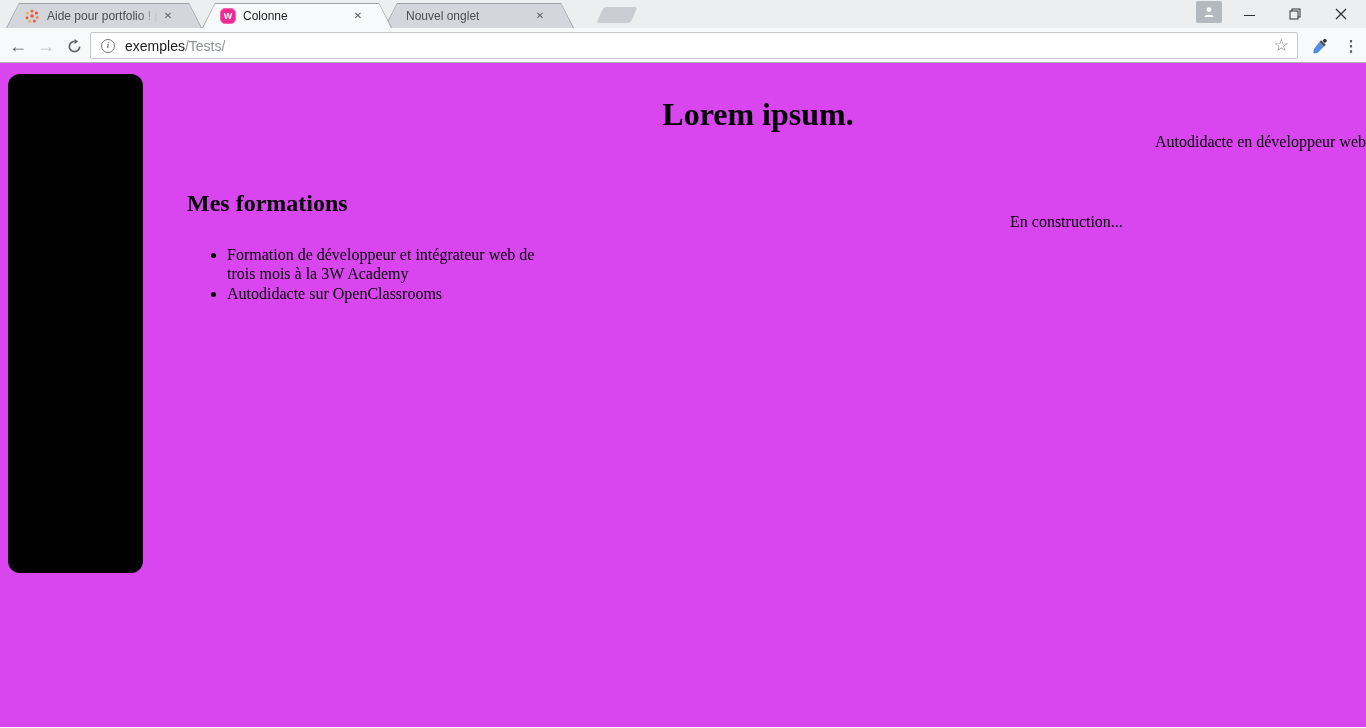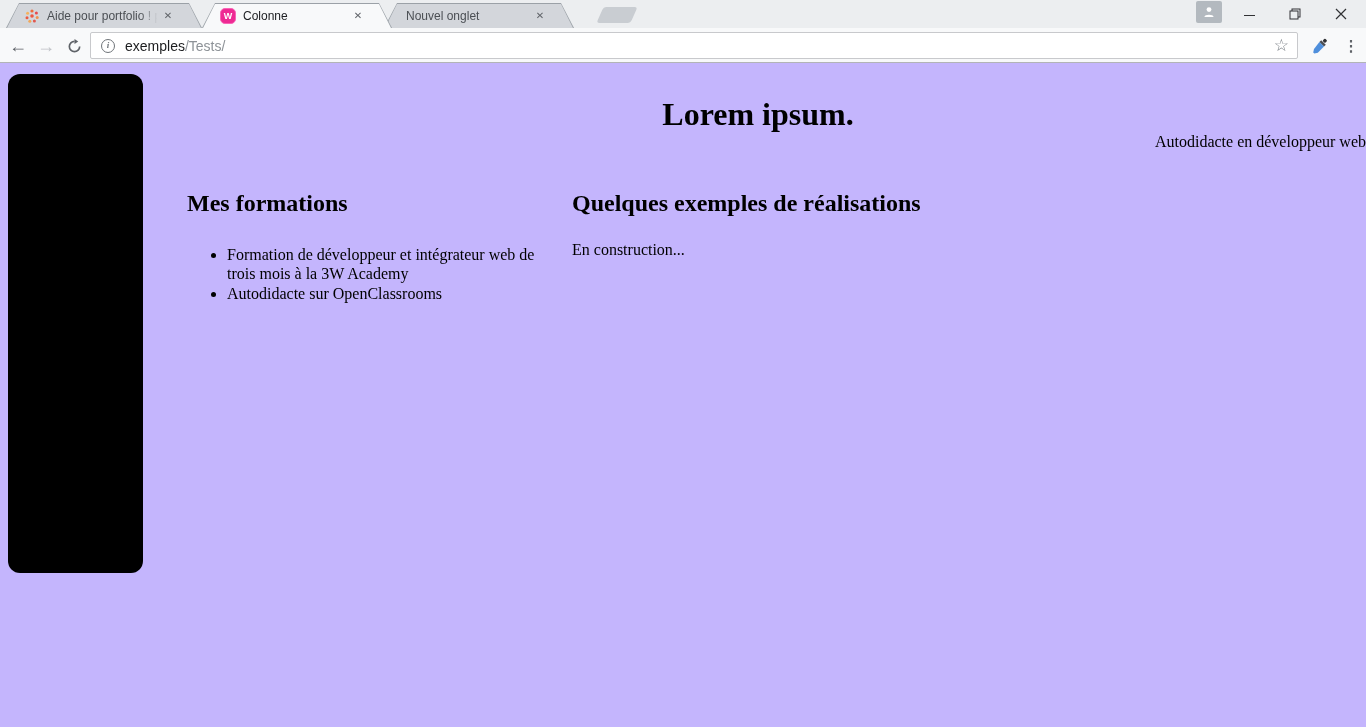--- a/index.html
+++ b/index.html
@@ -27,26 +27,26 @@
   .navbtn.disabled { color:#c0c3c7; }
   .omnibox { position:absolute; left:90px; top:4px; width:1208px; height:27px; background:#fff; border:1px solid #c8c9cc; border-radius:2px; display:flex; align-items:center; padding:0 8px; }
   .info-icon { width:14px; height:14px; border:1.5px solid #6f7479; border-radius:50%; color:#6f7479; font-size:9px; line-height:11px; text-align:center; font-family:"Liberation Serif",serif; font-style:italic; font-weight:bold; margin:0 10px 0 2px; flex:none; }
   .url { font-size:14px; color:#1c1d1f; flex:1; white-space:nowrap; }
   .url .path { color:#8d9297; }
   .star { font-size:17px; color:#7d8288; flex:none; }
   .ext-icon { position:absolute; left:1306px; top:5px; width:26px; height:26px; display:flex; align-items:center; justify-content:center; }
   .menu-dots { position:absolute; left:1338px; top:5px; width:26px; height:26px; text-align:center; font-size:15px; color:#5f6368; line-height:26px; letter-spacing:0; font-weight:bold; }
 
   
-  .viewport { position:relative; width:1366px; height:664px; background:#c4b5fd; font-family:"Liberation Serif", serif; color:#000; }
+  .viewport { position:relative; width:1366px; height:664px; background:#d946ef; font-family:"Liberation Serif", serif; color:#000; }
   .black-panel { position:absolute; left:8px; top:11px; width:135px; height:499px; background:#000; border-radius:12px; }
   .main { margin-left:150px; padding-top:33px; }
   .page-title { text-align:center; font-size:32px; font-weight:bold; line-height:1.15; }
   .page-subtitle { text-align:right; font-size:16px; line-height:1.15; }
-  .columns { display:flex; margin-top:38px; padding-left:37px; gap:29px; }
+  .columns { display:flex; margin-top:38px; padding-left:37px; gap:29px;justify-content:space-between; }
   .col { width:356px; flex:none; }
   .col h2 { font-size:24px; font-weight:bold; line-height:1.17; }
   .col ul { margin-top:29px; padding-left:40px; font-size:16px; line-height:1.15; }
   .col ul li { margin-bottom:2px; }
   .col .note { font-size:16px; margin-top:24px; }
   .donut-wrap { position:relative; width:200px; height:200px; margin:16px 0 0 49px; }
   .donut { width:200px; height:200px; border-radius:50%; }
   .donut-hole { position:absolute; left:51px; top:51px; width:98px; height:98px; border-radius:50%; background:#fff; }
   svg { display:block; }
 </style>
@@ -155,19 +155,18 @@
       <div class="col">
         <h2>Mes formations</h2>
         <ul>
           <li>Formation de développeur et intégrateur web de trois mois à la 3W Academy</li>
           <li>Autodidacte sur OpenClassrooms</li>
         </ul>
       </div>
 
 
       <div class="col">
-        <h2>Quelques exemples de réalisations</h2>
         <p class="note">En construction...</p>
       </div>
 
     </div>
   </div>
 </div>
 
 </body></html>

